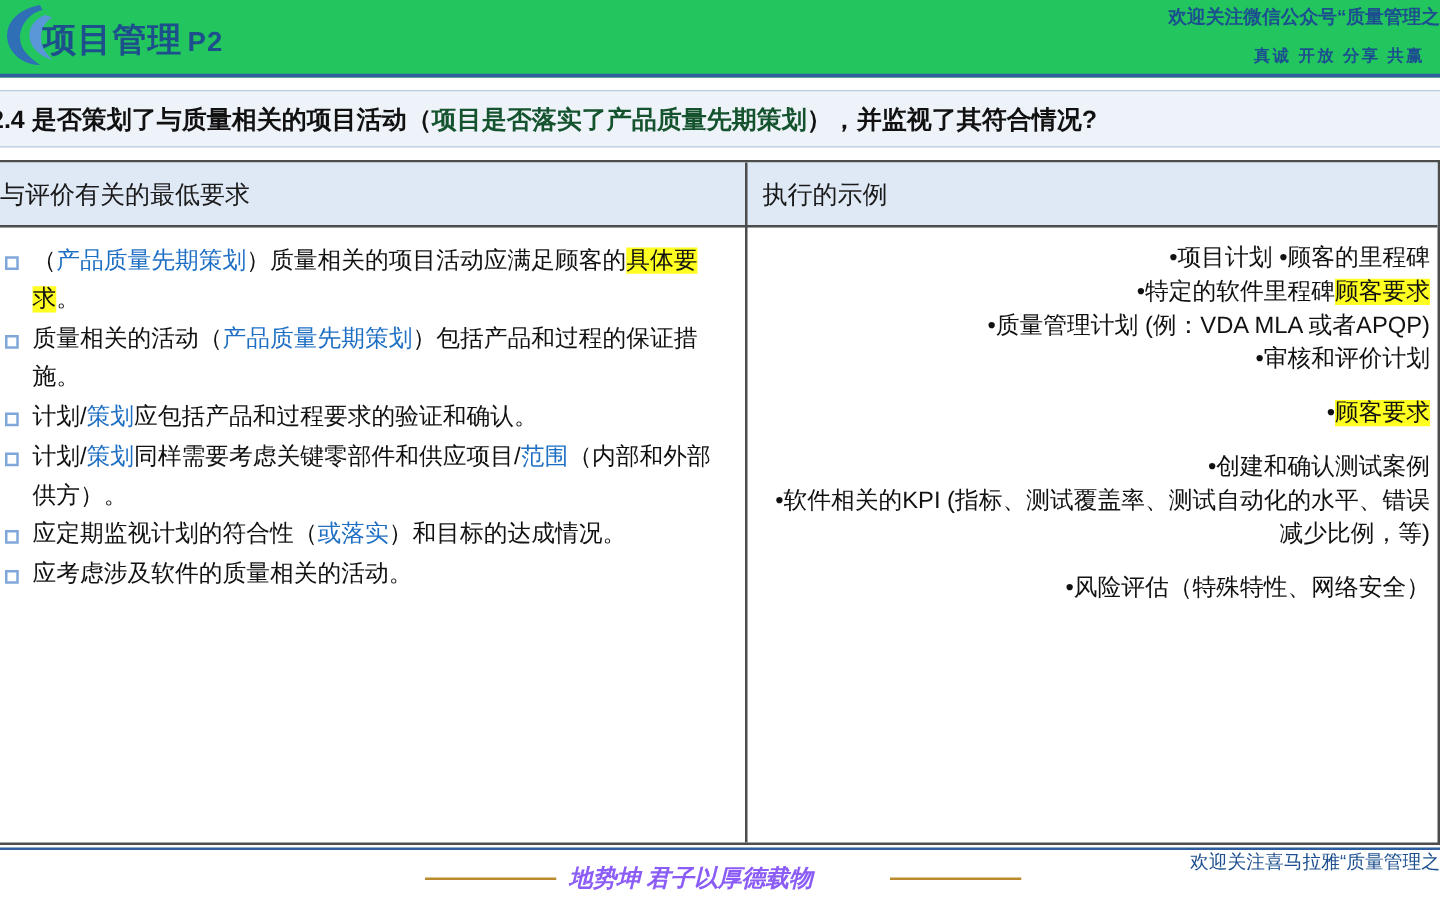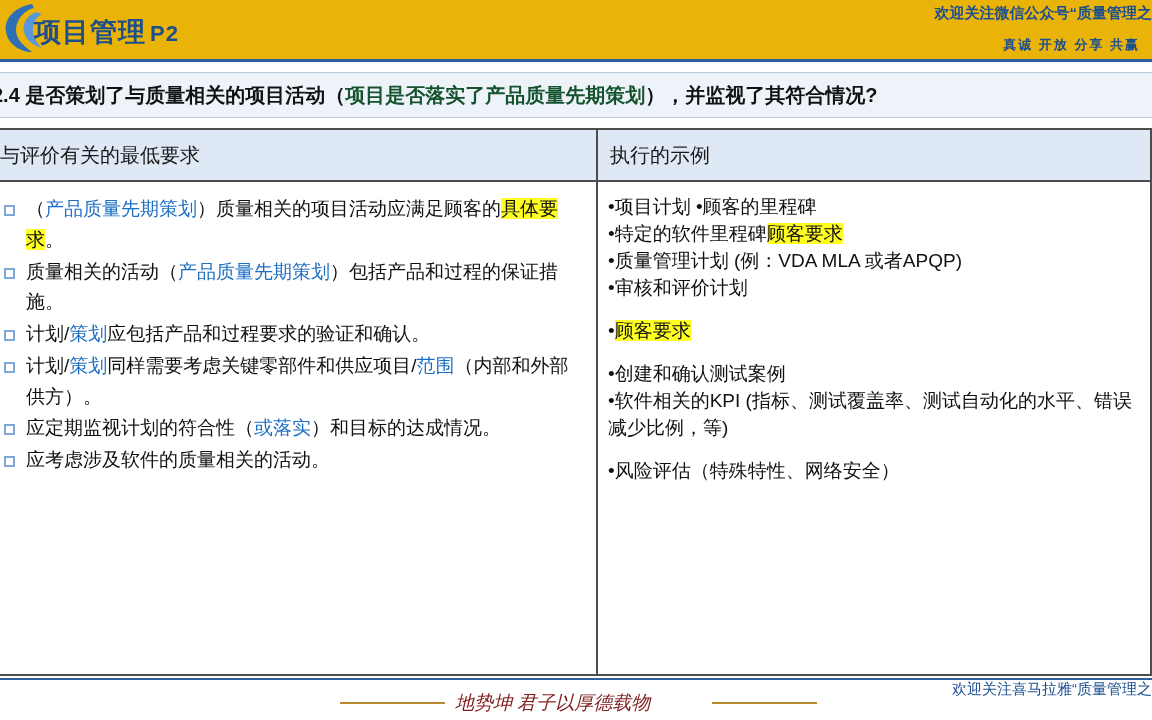--- a/index.html
+++ b/index.html
@@ -14,21 +14,21 @@
     overflow: hidden;
     position: relative;
   }
 
   
   .header {
     position: absolute;
     left: 0; top: 0;
     width: 1152px;
     height: 62px;
-    background: #eab308;
+    background: #22c55e;
     border-bottom: 3px solid #2f5f9e;
     box-sizing: border-box;
   }
   .logo-mark {
     position: absolute;
     left: 2px; top: 2px;
     width: 46px; height: 52px;
     overflow: hidden;
   }
   .logo-mark svg { display: block; }
@@ -157,43 +157,44 @@
     border: 2px solid #7fa8d8;
     box-sizing: border-box;
     background: #ffffff;
   }
 
   
   .rline {
     font-size: 19px;
     line-height: 1.42;
     color: #111111;
+    text-align: right;
   }
   .rgap { height: 16px; }
 
   .blue  { color: #1e6fc4; }
   .hl    { background: #ffff22; }
 
   
   .footer {
     position: absolute;
     left: 0; top: 678px;
     width: 1152px;
     height: 42px;
     background: #ffffff;
     border-top: 2px solid #2f5f9e;
     box-sizing: border-box;
   }
   .footer-motto {
     position: absolute;
     left: 455px; top: 10px;
     font-size: 19px;
-    font-weight: normal;
+    font-weight: bold;
     font-style: italic;
-    color: #7f1d1d;
+    color: #8b5cf6;
     white-space: nowrap;
   }
   .footer-rule-l, .footer-rule-r {
     position: absolute;
     top: 22px;
     height: 2px;
     background: #b98b2e;
   }
   .footer-rule-l { left: 340px; width: 105px; }
   .footer-rule-r { left: 712px; width: 105px; }

